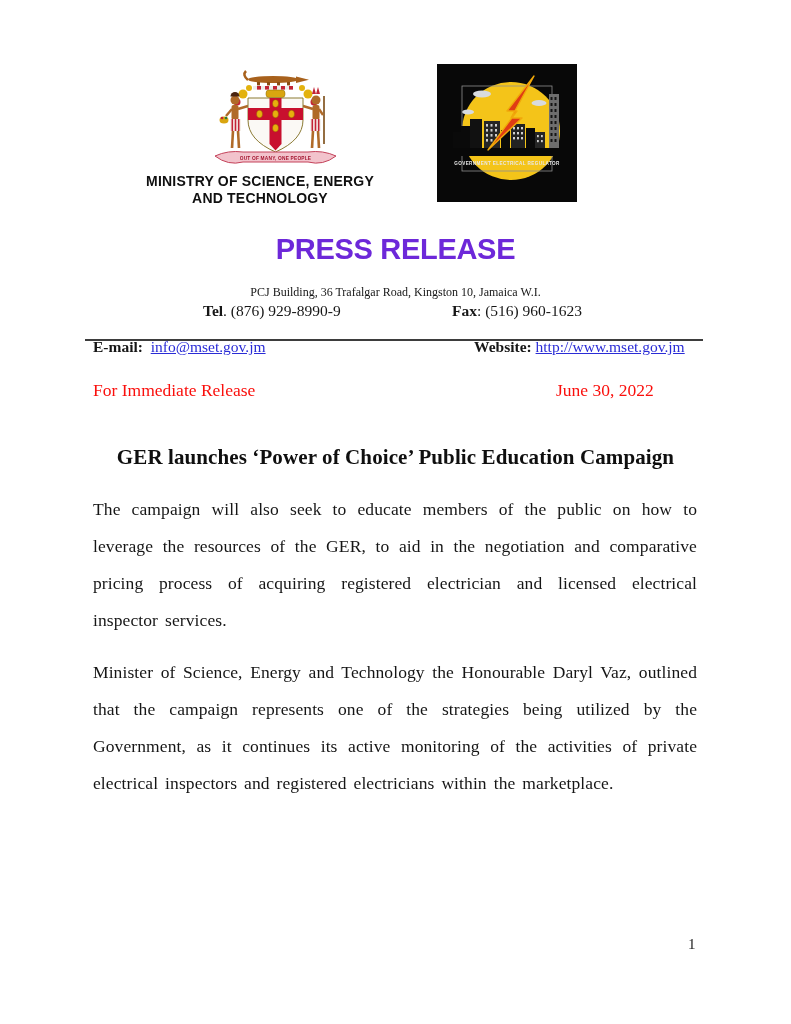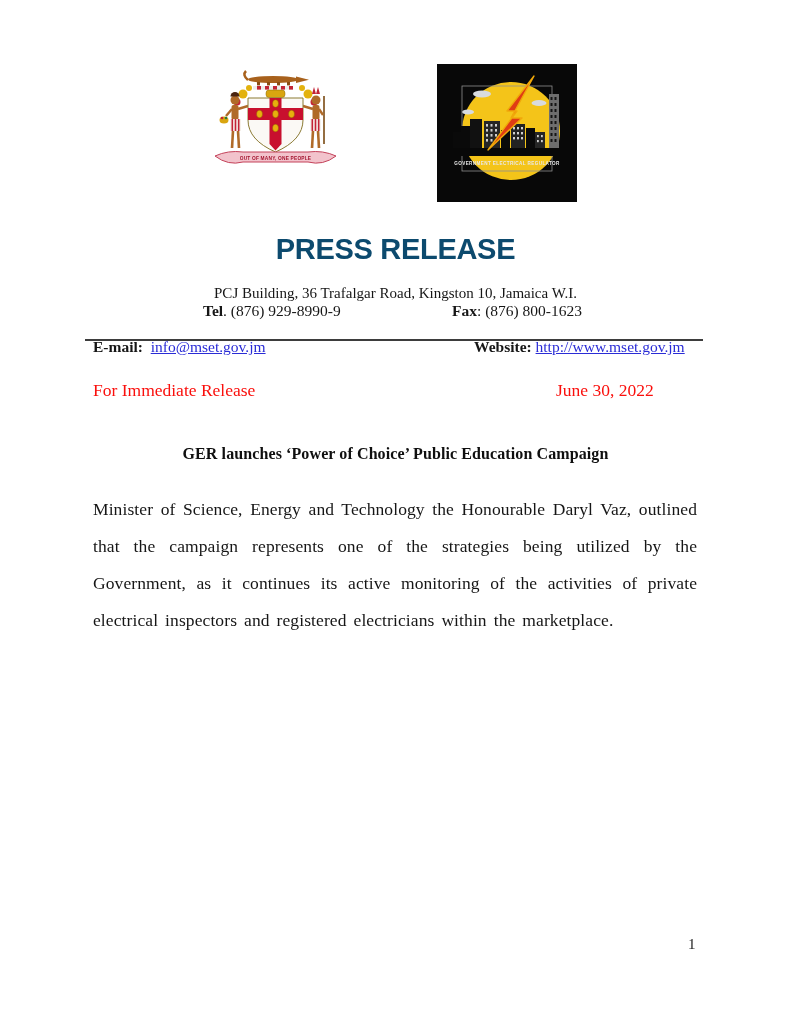--- a/index.html
+++ b/index.html
@@ -10,37 +10,37 @@
   
   .coat-svg{left:203px;top:64px;width:145px;height:108px;}
   .ministry-caption{left:130px;top:173px;width:260px;text-align:center;
         font-family:"Liberation Sans",sans-serif;font-weight:bold;font-size:14px;
         line-height:17px;color:#101010;letter-spacing:.2px;}
   .ger-svg{left:437px;top:64px;width:140px;height:138px;}
 
   
   .press-title{left:0;top:233px;width:791px;text-align:center;
         font-family:"Liberation Sans",sans-serif;font-weight:bold;
-        font-size:29px;color:#0c4a6e;letter-spacing:-.3px;}
-  .addr-line{left:0;top:285px;width:791px;text-align:center;font-size:15px;color:#161616;}
+        font-size:29px;color:#6d28d9;letter-spacing:-.3px;}
+  .addr-line{left:0;top:285px;width:791px;text-align:center;font-size:12px;color:#161616;}
   .contact-row{left:0;width:791px;height:18px;font-size:15.5px;color:#161616;}
   .tel-row{top:302px;padding-left:39px;} .email-row{top:338px;}
   .slot-tel{left:203px;} .slot-fax{left:452px;}
   .slot-email{left:93px;} .slot-website{left:440px;margin-left:34px;}
   .contact-row b{font-weight:bold;}
   a.doc-link{color:#2a2cd6;text-decoration:underline;}
   .rule{left:85px;top:339px;width:618px;height:2px;background:#3d3d3d;}
 
   
   .release-row{left:0;top:380px;width:791px;height:22px;color:#fa0f0c;font-size:17.5px;padding-left:29px;}
   .slot-status{left:93px;} .slot-date{left:556px;}
 
   
   .headline{left:0;top:445px;width:791px;text-align:center;font-weight:bold;
-        font-size:16px;color:#0f0f0f;letter-spacing:.1px;}
+        font-size:21px;color:#0f0f0f;letter-spacing:.1px;}
   .body-copy{left:93px;top:491px;width:604px;}
   .body-copy p{margin:0 0 14.5px 0;font-size:17.5px;line-height:37px;
         text-align:justify;letter-spacing:.1px;word-spacing:2.5px;color:#161616;}
   .page-number{left:688px;top:936px;font-size:15px;color:#222;}
 </style>
 </head>
 <body>
 
 <div class="page">
 
@@ -120,20 +120,24 @@
         <ellipse cx="72.5" cy="64" rx="3" ry="3.8"></ellipse>
       </g>
     </g>
 
     <g>
       <path d="M12,92 Q25,86 40,88 L105,88 Q120,86 133,92 Q120,102 105,98 L40,98 Q25,102 12,92 Z" fill="#f2c3cc" stroke="#c4425a" stroke-width="1"></path>
       <text x="72.5" y="95.8" text-anchor="middle" font-size="4.8" letter-spacing="0.2" fill="#a31530" font-family="Liberation Sans, sans-serif" font-weight="bold">OUT OF MANY, ONE PEOPLE</text>
     </g>
   </svg>
 
+  <div class="abs ministry-caption">
+    <div>MINISTRY OF SCIENCE, ENERGY</div>
+    <div>AND TECHNOLOGY</div>
+  </div>
 
   <svg class="abs ger-svg" viewBox="0 0 140 138">
     <rect x="0" y="0" width="140" height="138" fill="#080808"></rect>
     <circle cx="74" cy="67" r="49" fill="#f4c419"></circle>
     <g fill="#d8dbdf">
       <ellipse cx="45" cy="30" rx="9" ry="3.4"></ellipse>
       <ellipse cx="102" cy="39" rx="7.5" ry="3"></ellipse>
       <ellipse cx="31" cy="48" rx="6" ry="2.4"></ellipse>
     </g>
     <rect x="25" y="22" width="90" height="85" fill="none" stroke="#8f8f8f" stroke-width="0.8"></rect>
@@ -201,36 +205,37 @@
     <polygon points="97,12 70,47 80,47 51,86 85,54 74,54" fill="#e03c14" stroke="#f0a80a" stroke-width="1.4" stroke-linejoin="round"></polygon>
     <text x="70" y="100.5" text-anchor="middle" font-size="4.6" letter-spacing="0.4" fill="#e8e8e8" font-family="Liberation Sans, sans-serif" font-weight="bold">GOVERNMENT ELECTRICAL REGULATOR</text>
   </svg>
 
   <div class="abs press-title">PRESS RELEASE</div>
 
   <div class="abs addr-line">PCJ Building, 36 Trafalgar Road, Kingston 10, Jamaica W.I.</div>
 
   <div class="abs contact-row tel-row">
     <span class="abs slot-tel"><b>Tel</b><span>. (876) 929-8990-9</span></span>
-    <span class="abs slot-fax"><b>Fax</b><span>: (876) 800-1623</span></span>
+    <span class="abs slot-fax"><b>Fax</b><span>: (516) 960-1623</span></span>
   </div>
 
   <div class="abs contact-row email-row">
     <span class="abs slot-email"><b>E-mail:</b>&nbsp;&nbsp;<a href="#" class="doc-link">info@mset.gov.jm</a></span>
     <span class="abs slot-website"><b>Website:</b>&nbsp;<a href="#" class="doc-link">http://www.mset.gov.jm</a></span>
   </div>
 
   <div class="abs rule"></div>
 
   <div class="abs release-row">
     <span class="abs slot-status">For Immediate Release</span>
     <span class="abs slot-date">June 30, 2022</span>
   </div>
 
   <div class="abs headline">GER launches ‘Power of Choice’ Public Education Campaign</div>
 
   <div class="abs body-copy">
+    <p>The campaign will also seek to educate members of the public on how to leverage the resources of the GER, to aid in the negotiation and comparative pricing process of acquiring registered electrician and licensed electrical inspector services.</p>
     <p>Minister of Science, Energy and Technology the Honourable Daryl Vaz, outlined that the campaign represents one of the strategies being utilized by the Government, as it continues its active monitoring of the activities of private electrical inspectors and registered electricians within the marketplace.</p>
   </div>
 
   <div class="abs page-number">1</div>
 
 </div>
 
 </body></html>

